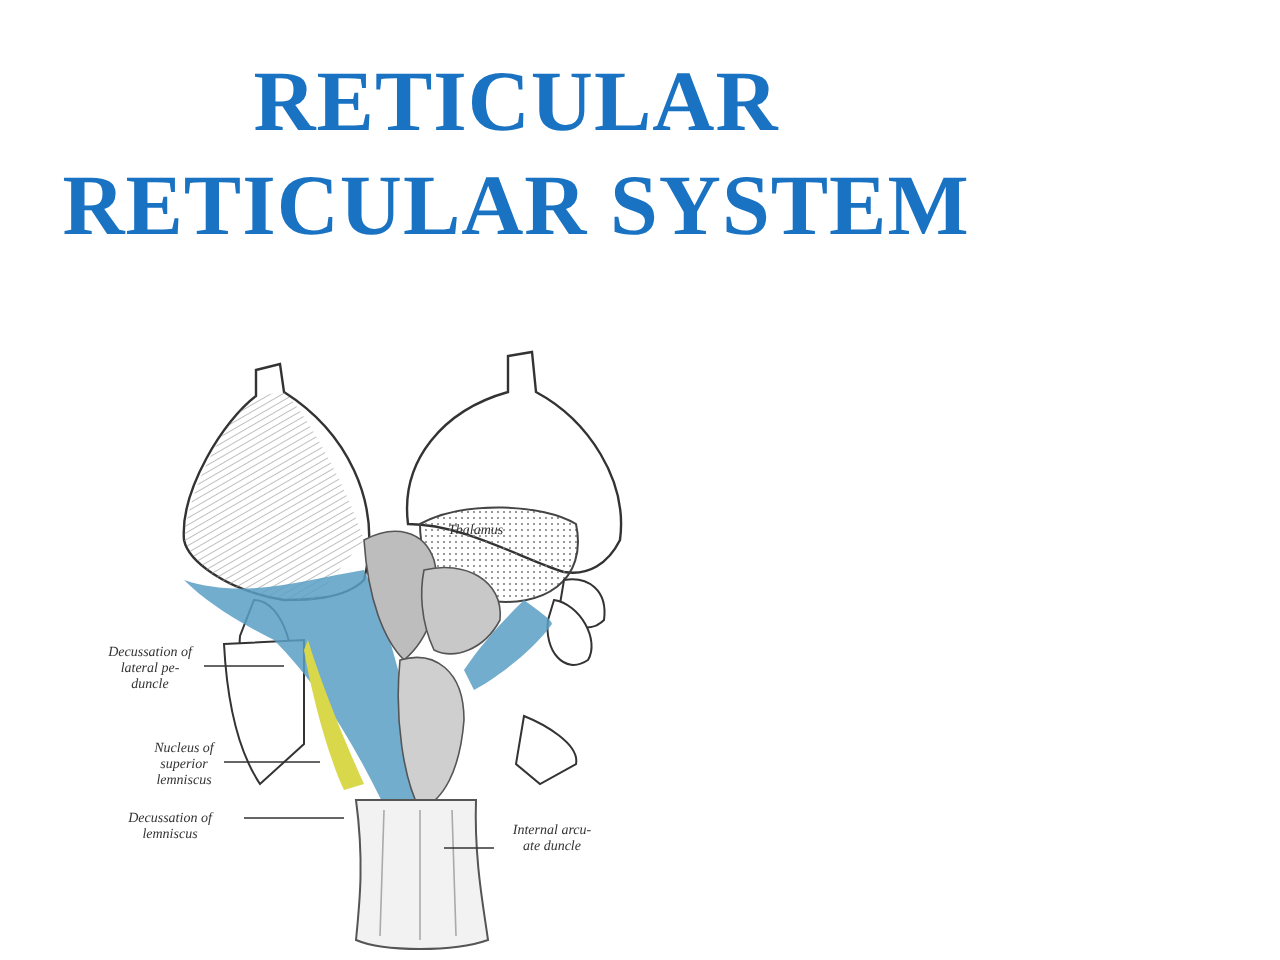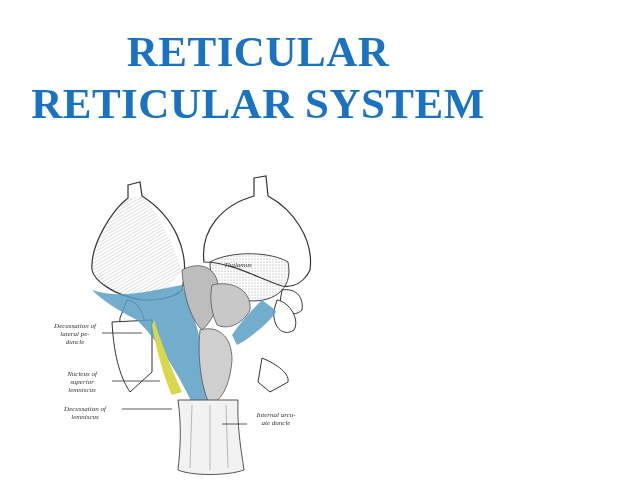--- a/index.html
+++ b/index.html
@@ -76,21 +76,21 @@
     </svg>
 
     <span class="lbl" style="left:192px; top:91px;">Thalamus</span>
 
     <div class="lbl" style="left:12px; top:152px; width:62px;">
       <div>Decussation of</div>
       <div>lateral pe-</div>
       <div>duncle</div>
     </div>
 
-    <div class="lbl" style="left:22px; top:200px; width:56px;">
+    <div class="lbl" style="left:32px; top:200px; width:56px;">
       <div>Nucleus of</div>
       <div>superior</div>
       <div>lemniscus</div>
     </div>
 
     <div class="lbl" style="left:18px; top:235px; width:70px;">
       <div>Decussation of</div>
       <div>lemniscus</div>
     </div>
 

